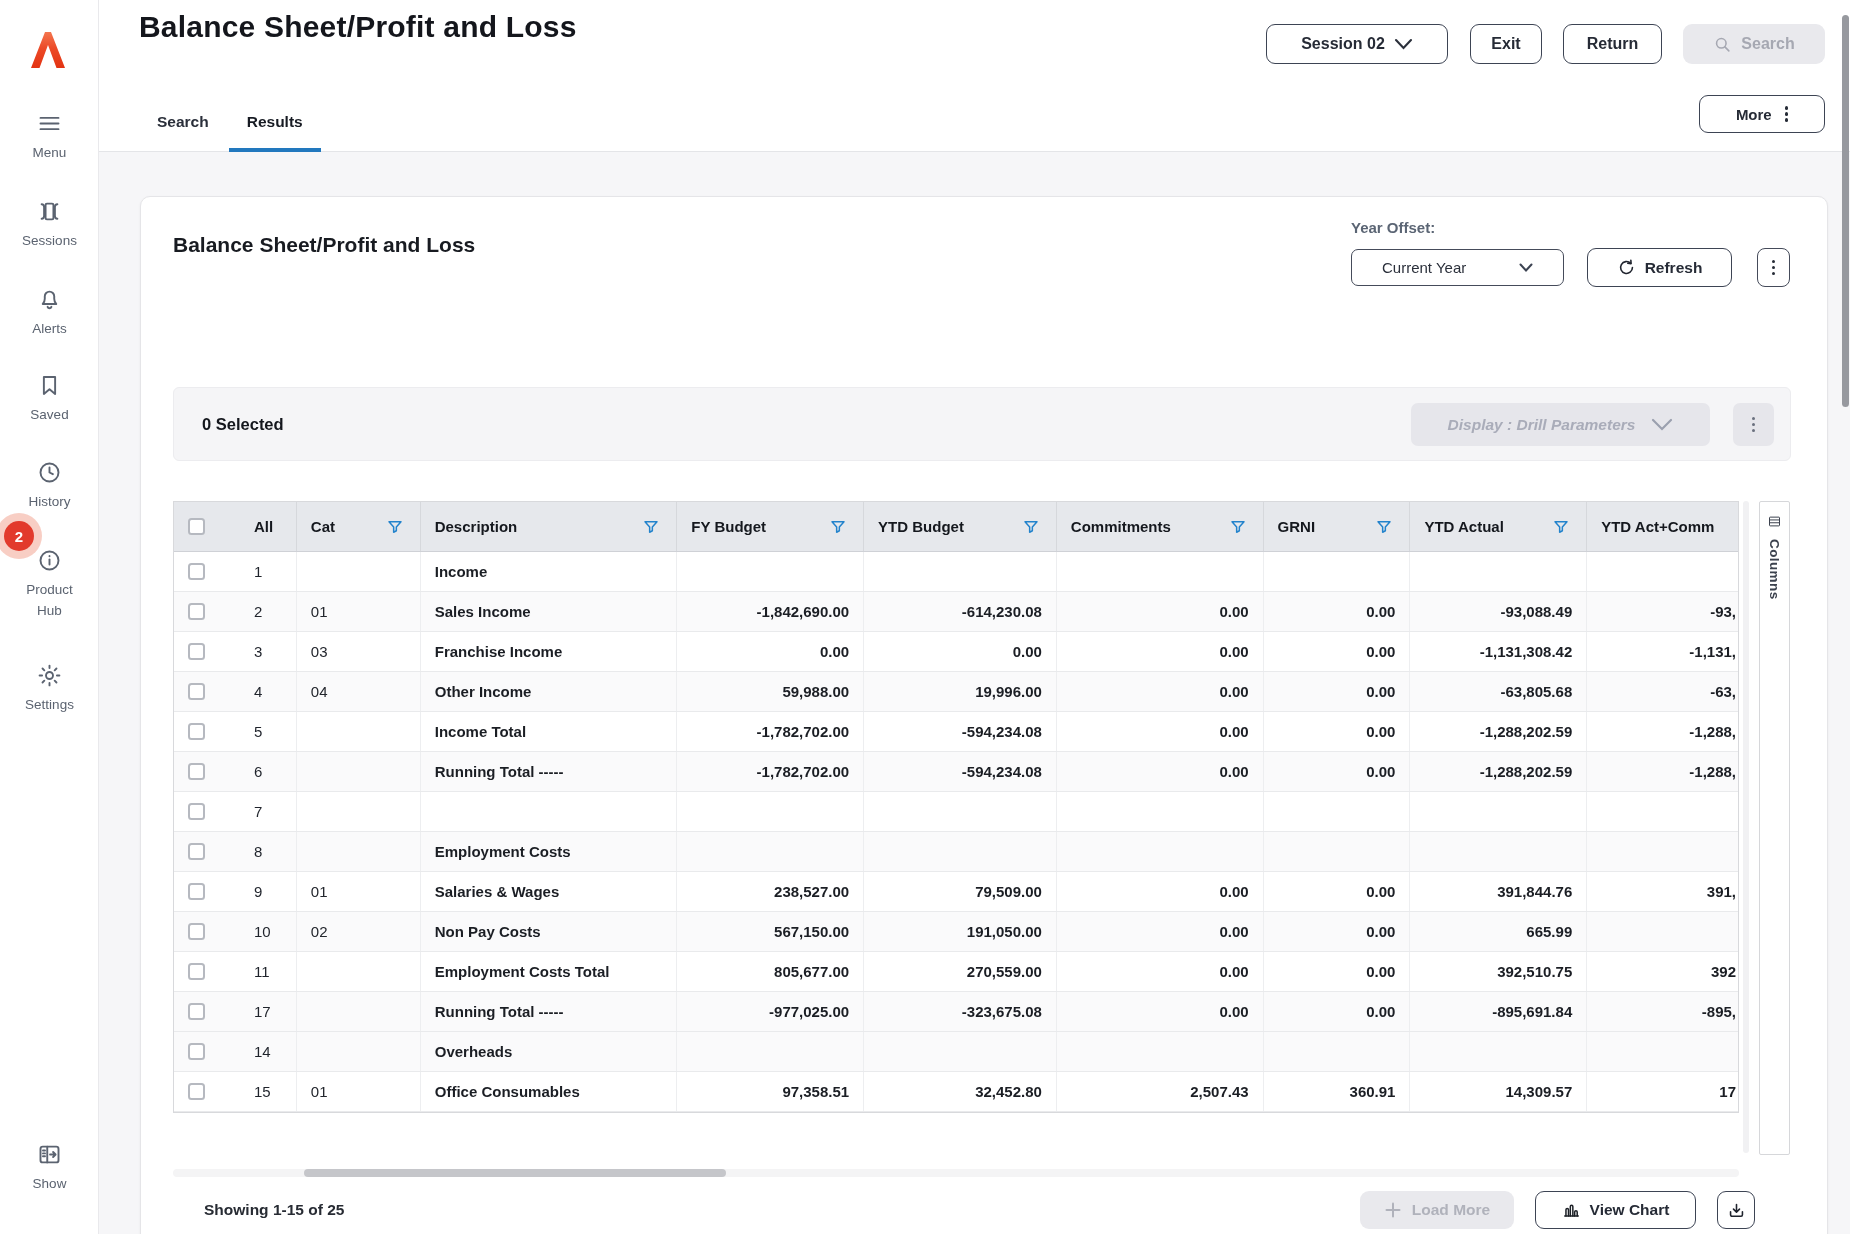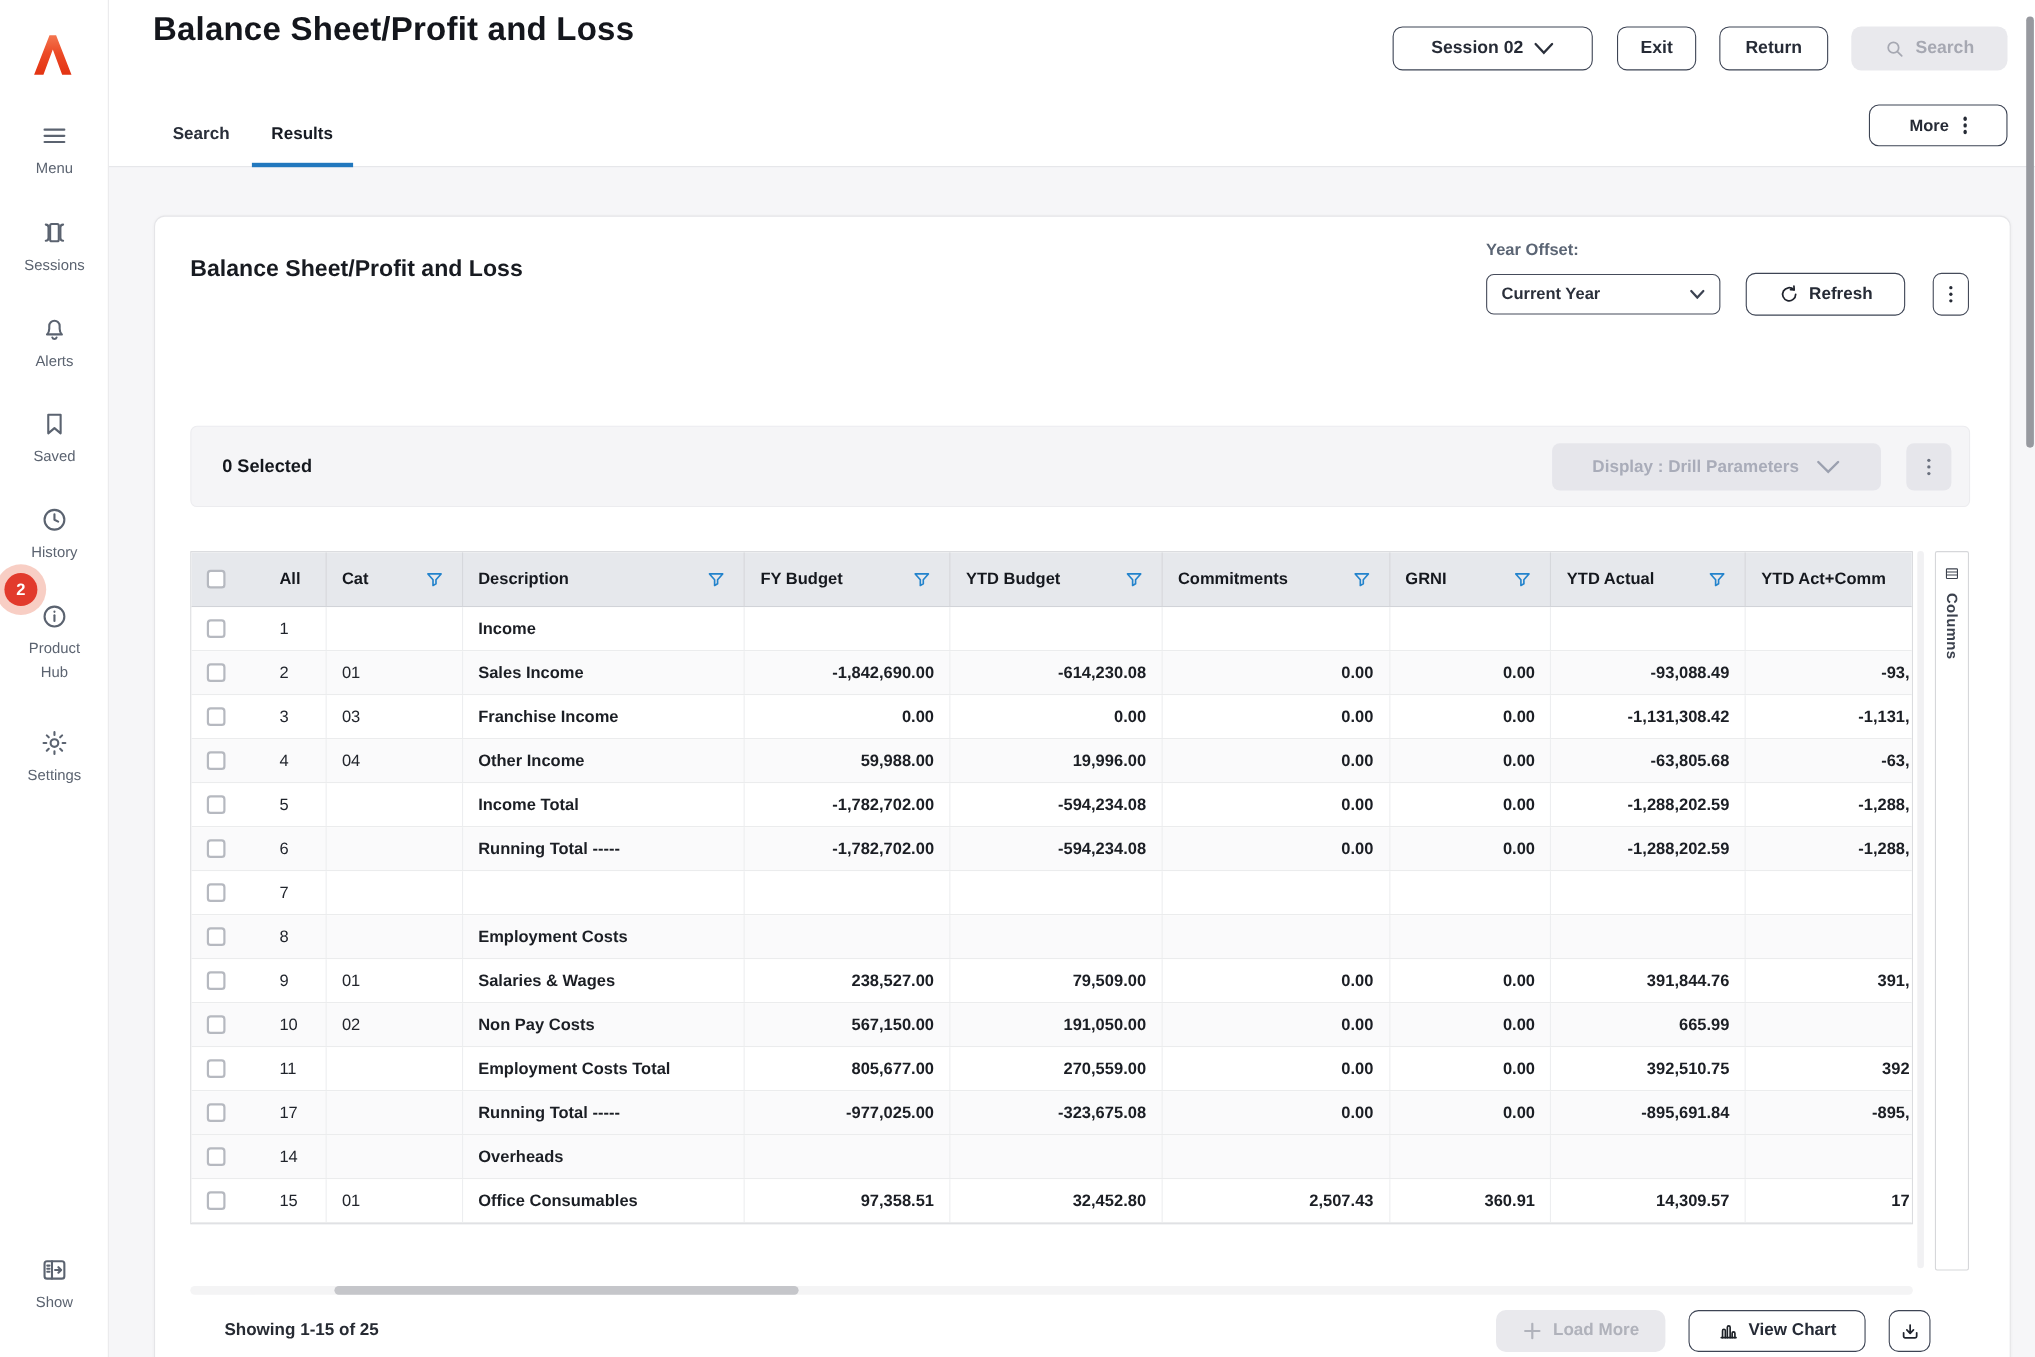--- a/index.html
+++ b/index.html
@@ -34,34 +34,34 @@
   .tab { display:flex; align-items:center; padding:0 18px; font-size:15.5px; font-weight:600; color:#2a2f3a;
          border-bottom:4px solid transparent; cursor:pointer; }
   .tab.active { color:#171b23; border-bottom-color:#2278be; }
 
   
   .card { position:absolute; left:140px; top:196px; width:1688px; height:1060px; background:#fff;
           border:1px solid #e5e5e8; border-radius:10px; box-shadow:0 1px 3px rgba(0,0,0,.05); }
   .panel-heading { position:absolute; left:32px; top:36px; font-size:21px; font-weight:700; color:#181b21; }
   .year-offset-label { position:absolute; left:1210px; top:22px; font-size:15px; font-weight:600; color:#5b6574; }
   .select { position:absolute; left:1210px; top:52px; width:213px; height:37px; border:1.5px solid #454b5a; border-radius:7px;
-            background:#fff; display:flex; align-items:center; justify-content:space-between; padding:0 13px;
-            font-size:15px; font-weight:700; color:#2b303b; cursor:pointer; }
+            background:#fff; display:flex; align-items:center; justify-content:space-between; padding:0 30px;
+            font-size:15px; font-weight:400; color:#2b303b; cursor:pointer; }
   .select svg { width:14px; height:9px; stroke:#3c4352; fill:none; stroke-width:2; stroke-linecap:round; }
   .btn-refresh { position:absolute; left:1446px; top:51px; width:145px; height:39px; font-size:15.5px; border-width:1.5px; }
   .btn-refresh svg { width:19px; height:19px; stroke:#20242e; fill:none; stroke-width:2; stroke-linecap:round; stroke-linejoin:round; }
   .btn-kebab-sm { position:absolute; left:1616px; top:51px; width:33px; height:39px; border:1.5px solid #454b5a; border-radius:8px;
                   background:#fff; display:flex; align-items:center; justify-content:center; cursor:pointer; }
 
   
   .toolbar { position:absolute; left:32px; top:190px; width:1618px; height:74px; background:#f5f5f7; border:1px solid #ececef;
              border-radius:6px; display:flex; align-items:center; }
   .selected-text { margin-left:28px; font-size:16.5px; font-weight:700; color:#14171d; }
   .display-dd { position:absolute; left:1237px; top:15px; width:299px; height:43px; background:#e6e6eb; border-radius:7px;
-                display:flex; align-items:center; justify-content:center; gap:16px; font-size:15.5px; font-weight:700; color:#a9acb9; }
+                display:flex; align-items:center; justify-content:center; gap:16px; font-size:15.5px; font-weight:700; color:#a9acb9;font-style:italic; }
   .display-dd svg { width:22px; height:13px; stroke:#9ba0af; fill:none; stroke-width:2.2; stroke-linecap:round; }
   .toolbar-kebab { position:absolute; left:1559px; top:15px; width:41px; height:43px; background:#e6e6eb; border-radius:7px;
                    display:flex; align-items:center; justify-content:center; cursor:pointer; }
   .toolbar-kebab .kebab i { background:#6a707e; }
 
   
   .table-wrap { position:absolute; left:32px; top:304px; width:1566px; border:1px solid #d8d9dc; background:#fff; overflow:hidden; }
   .thead { display:flex; height:50px; background:#e6e8ec; border-bottom:1px solid #cfd1d6; }
   .th { display:flex; align-items:center; padding-left:14px; font-size:15px; font-weight:700; color:#15181e;
         border-right:1px solid #d6d8dc; overflow:hidden; white-space:nowrap; }

